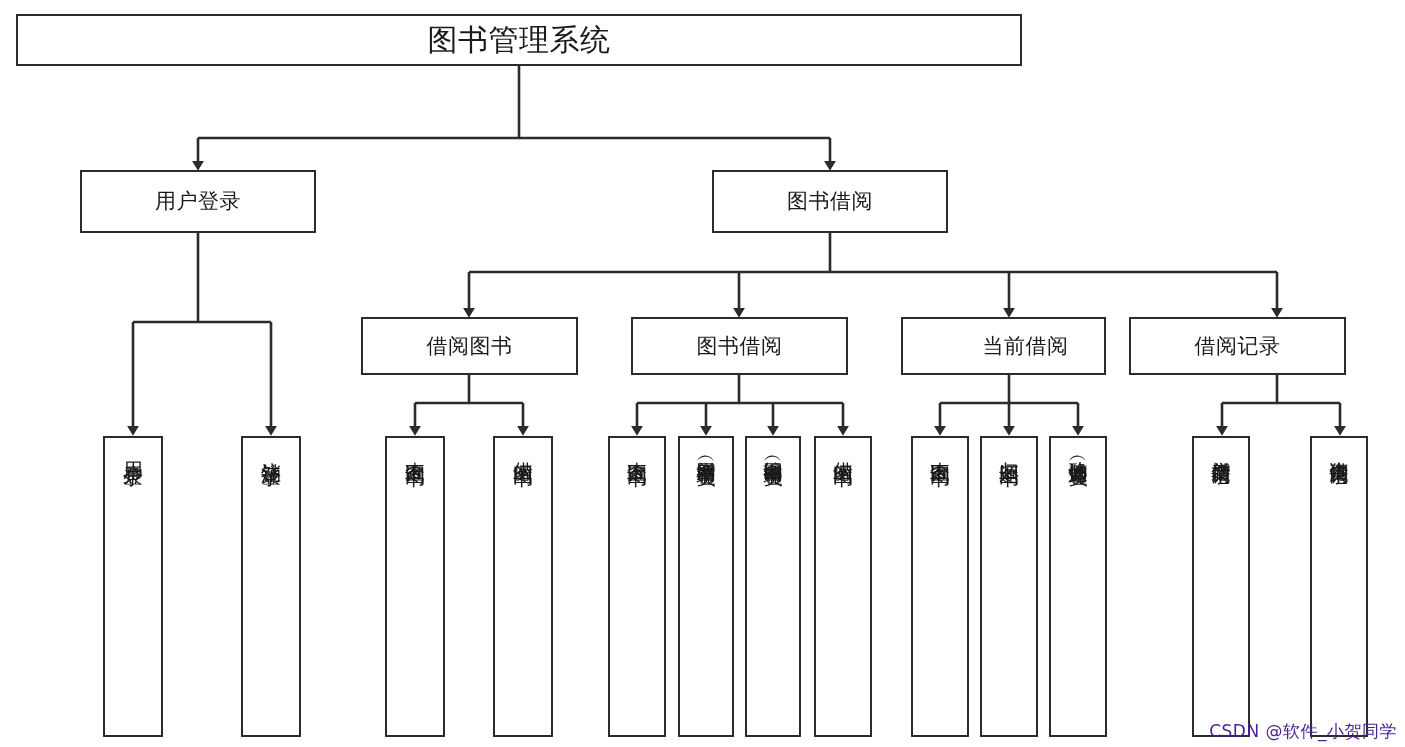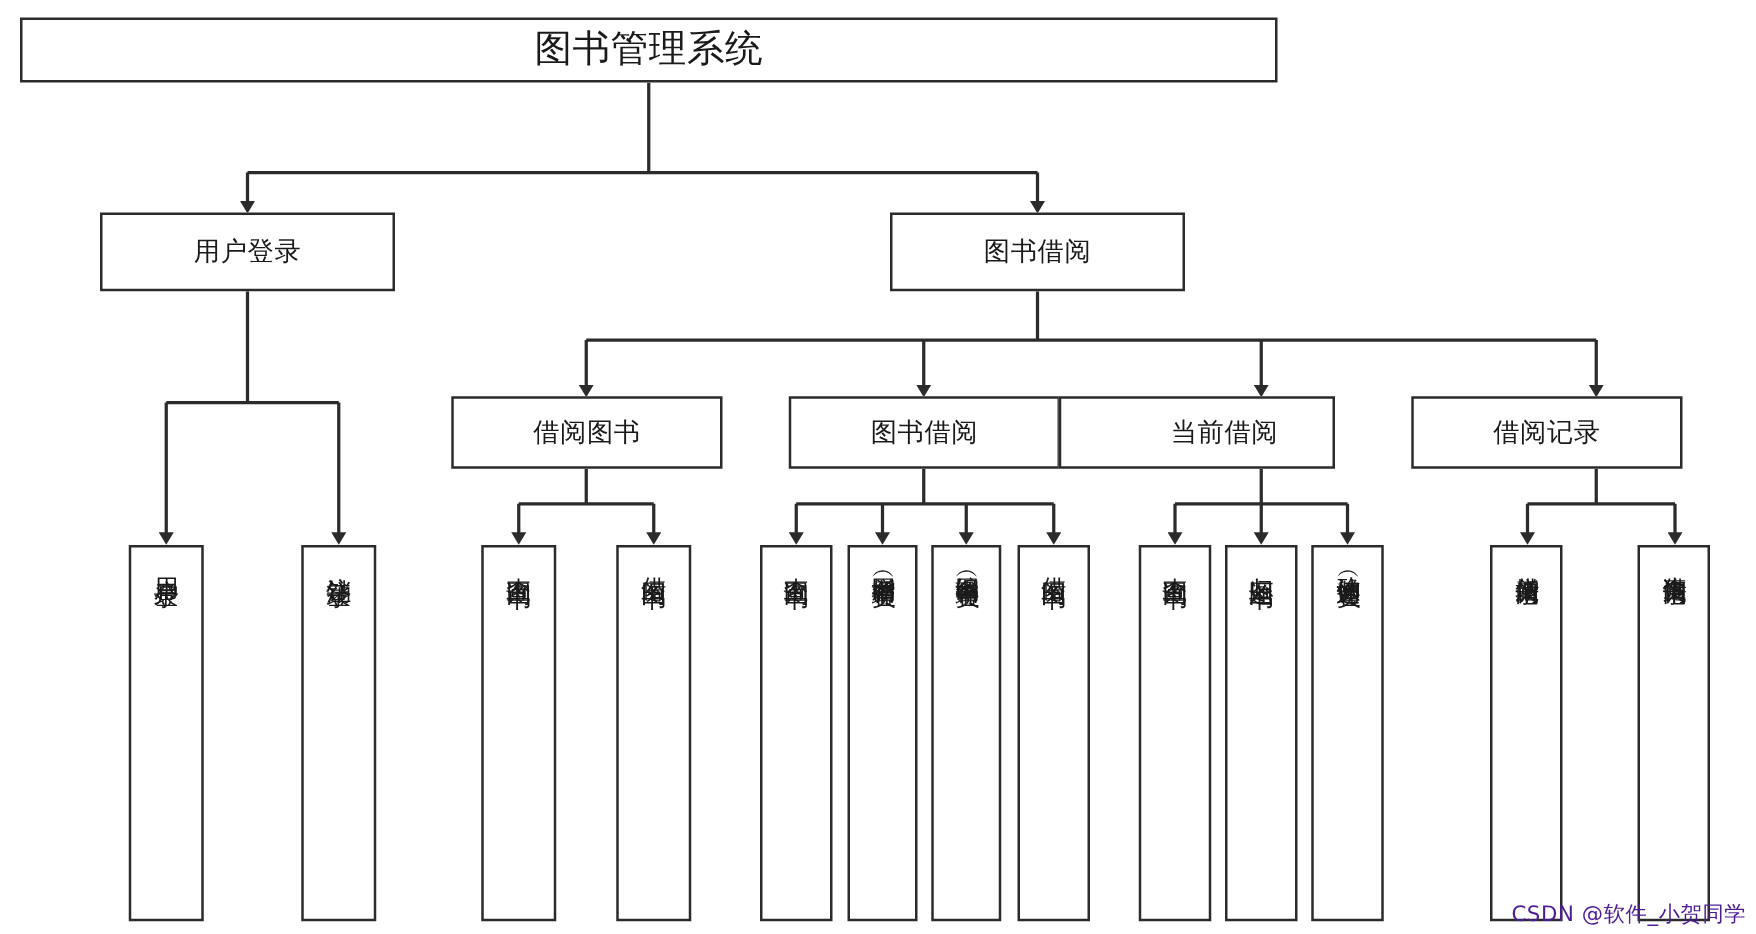--- a/index.html
+++ b/index.html
@@ -145,21 +145,21 @@
   <div class="node h" style="left:712px; top:170px; width:236px; height:63px;">
     <span class="lbl">图书借阅</span>
   </div>
 
   <div class="node h" style="left:361px; top:317px; width:217px; height:58px;">
     <span class="lbl">借阅图书</span>
   </div>
   <div class="node h" style="left:631px; top:317px; width:217px; height:58px;">
     <span class="lbl">图书借阅</span>
   </div>
-  <div class="node h" style="left:847px; top:317px; width:221px; height:58px;padding-left:44px;">
+  <div class="node h" style="left:901px; top:317px; width:205px; height:58px;padding-left:44px;">
     <span class="lbl">当前借阅</span>
   </div>
   <div class="node h" style="left:1129px; top:317px; width:217px; height:58px;">
     <span class="lbl">借阅记录</span>
   </div>
 
   <div class="node v" style="left:103px; top:436px; width:60px; height:301px;">
     <span class="lbl">用户登录</span>
   </div>
   <div class="node v" style="left:241px; top:436px; width:60px; height:301px;">

